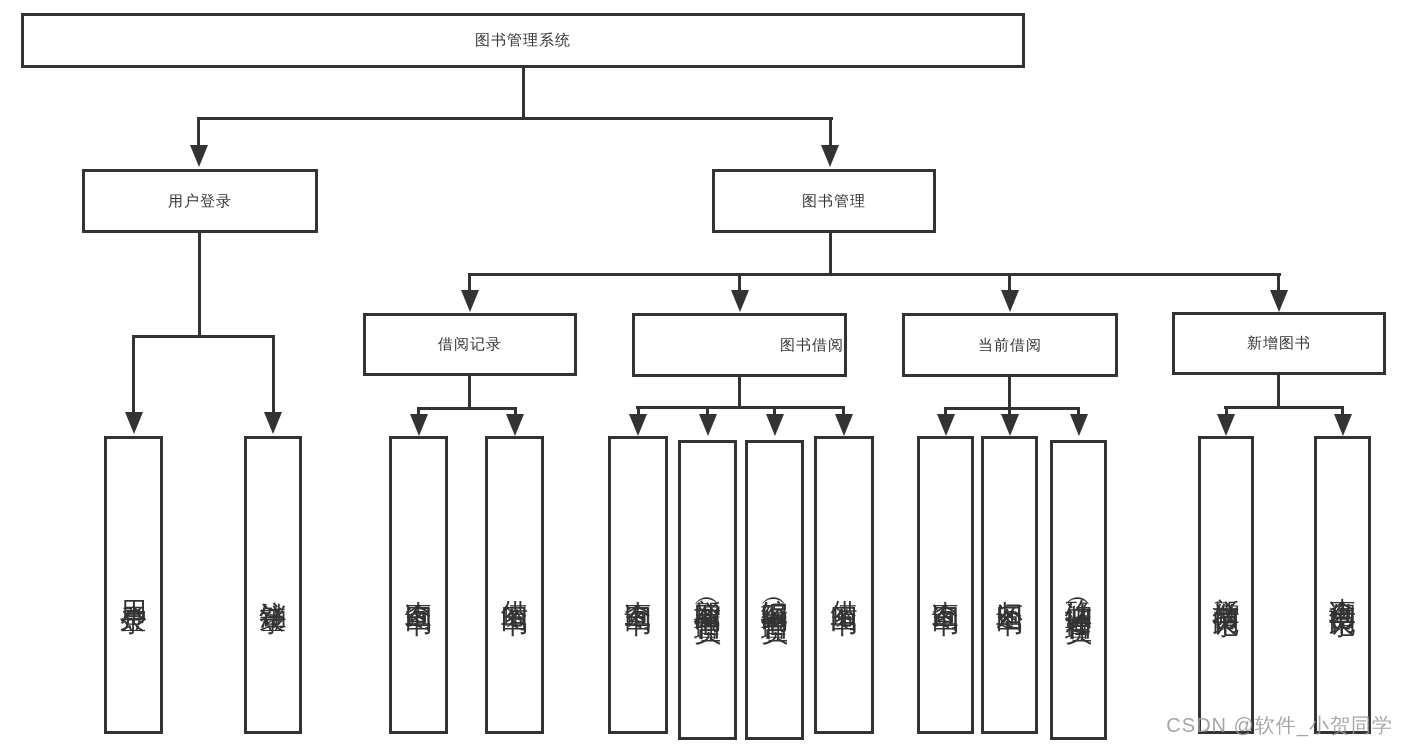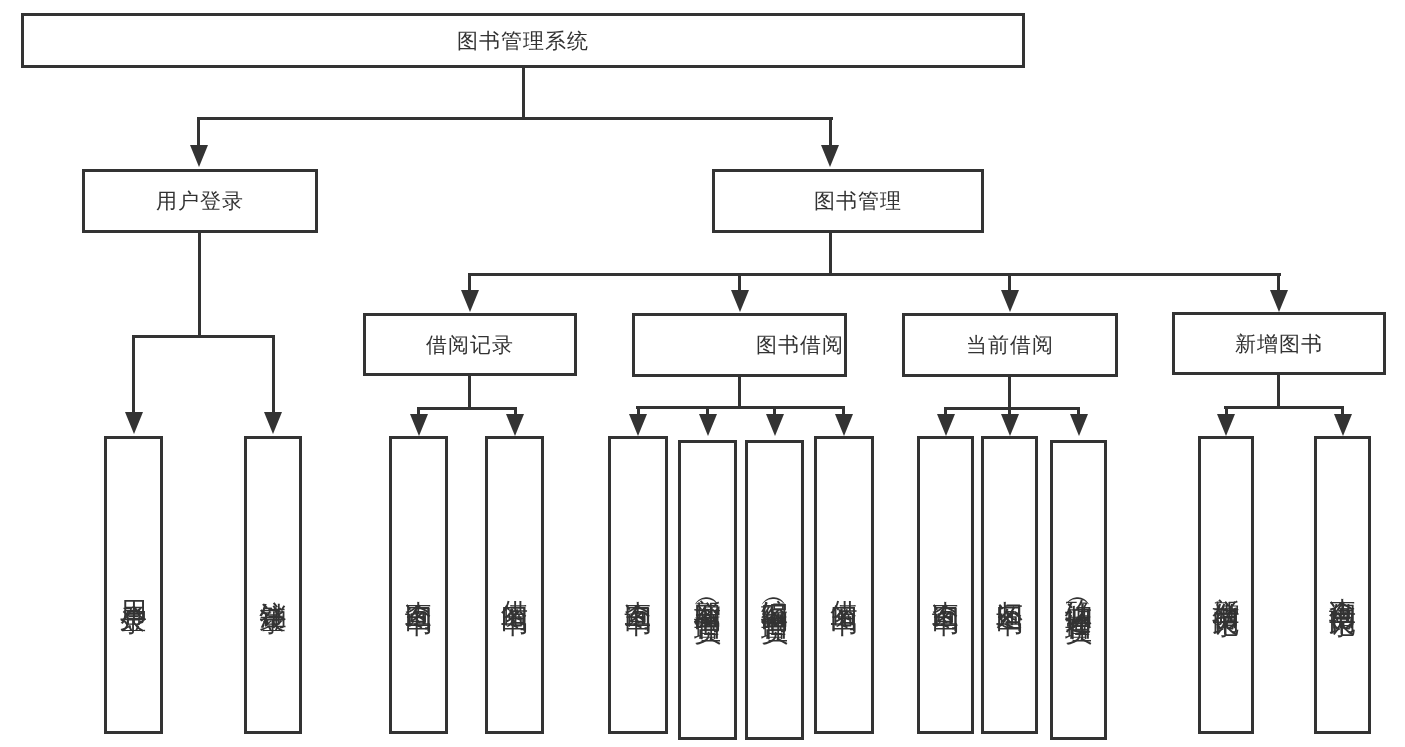--- a/index.html
+++ b/index.html
@@ -4,21 +4,21 @@
 <style>
   html,body{margin:0;padding:0;background:#ffffff;}
   .canvas{
     position:relative;width:1405px;height:747px;background:#ffffff;overflow:hidden;
     font-family:"Liberation Sans",sans-serif;color:#333333;
   }
   .box{
     position:absolute;box-sizing:border-box;background:#ffffff;
     border:3px solid #333333;display:flex;align-items:center;justify-content:center;
   }
-  .hlabel{font-size:21px;letter-spacing:1px;color:#333;white-space:nowrap;}
+  .hlabel{font-size:15px;letter-spacing:1px;color:#333;white-space:nowrap;}
   .vtext{
     writing-mode:vertical-rl;text-orientation:mixed;white-space:nowrap;
     font-size:27px;letter-spacing:3px;color:#333;
   }
   .vl{position:absolute;width:3px;background:#333333;}
   .hl{position:absolute;height:3px;background:#333333;}
   .ah{
     position:absolute;width:0;height:0;
     border-left:9px solid transparent;border-right:9px solid transparent;
     border-top:22px solid #333333;
@@ -40,21 +40,21 @@
   <div class="vl" style="left:522px;top:68px;height:52px;"></div>
   <div class="hl" style="left:197px;top:117px;width:636px;"></div>
   <div class="vl" style="left:197px;top:117px;height:30px;"></div>
   <div class="ah" style="left:190px;top:145px;"></div>
   <div class="vl" style="left:829px;top:117px;height:30px;"></div>
   <div class="ah" style="left:821px;top:145px;"></div>
 
   <div class="box" style="left:82px;top:169px;width:236px;height:64px;">
     <span class="hlabel">用户登录</span>
   </div>
-  <div class="box" style="left:712px;top:169px;width:272px;height:64px;padding-left:20px;">
+  <div class="box" style="left:712px;top:169px;width:224px;height:64px;padding-left:20px;">
     <span class="hlabel">图书管理</span>
   </div>
 
   <div class="vl" style="left:198px;top:233px;height:105px;"></div>
   <div class="hl" style="left:132px;top:335px;width:143px;"></div>
   <div class="vl" style="left:132px;top:335px;height:79px;"></div>
   <div class="ah" style="left:125px;top:412px;"></div>
   <div class="vl" style="left:272px;top:335px;height:79px;"></div>
   <div class="ah" style="left:264px;top:412px;"></div>
 
@@ -153,14 +153,15 @@
     <span class="vtext">确认归还（管理员）</span>
   </div>
 
   <div class="box" style="left:1198px;top:436px;width:56px;height:298px;">
     <span class="vtext">新增借阅记录</span>
   </div>
   <div class="box" style="left:1314px;top:436px;width:57px;height:298px;">
     <span class="vtext">查询借阅记录</span>
   </div>
 
+  <div class="watermark">CSDN @软件_小贺同学</div>
 
 </div>
 
 </body></html>

